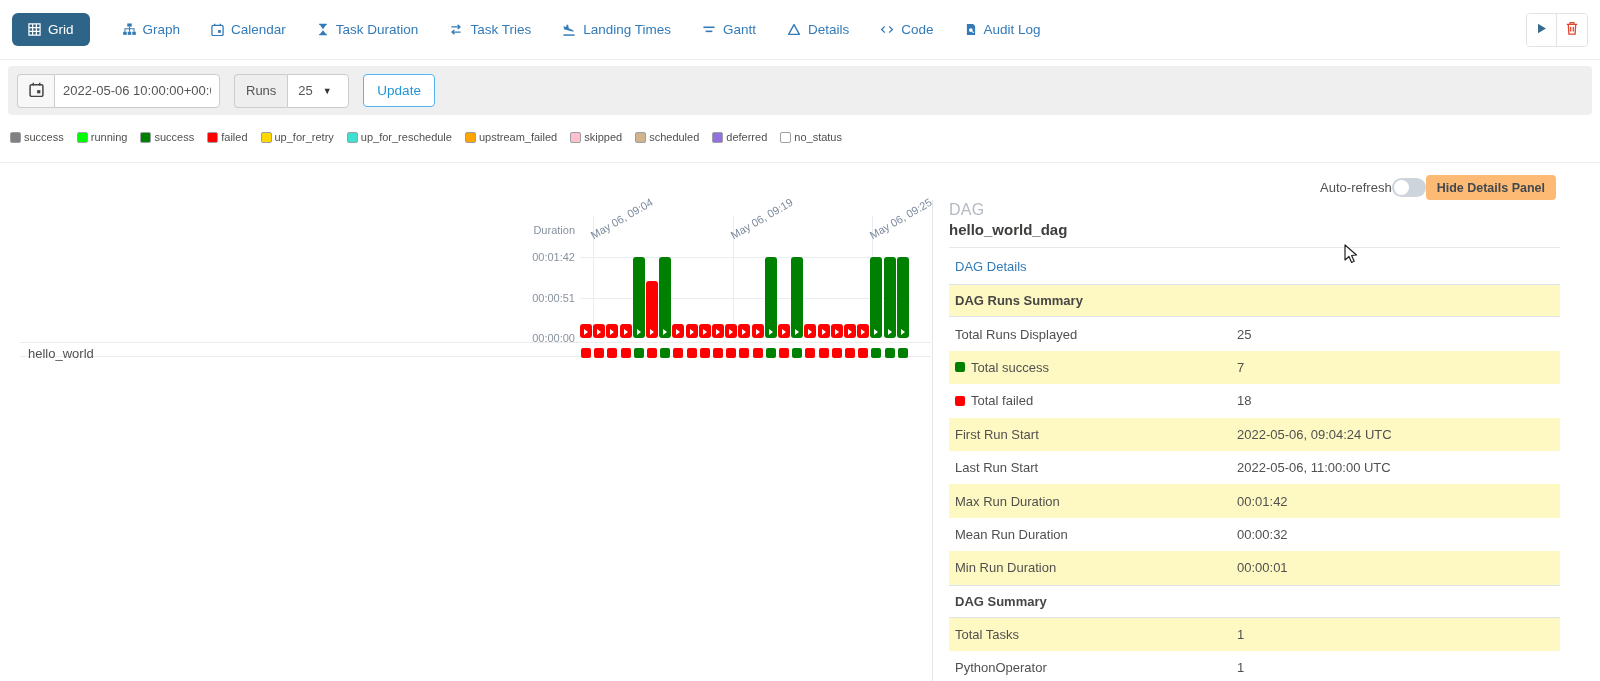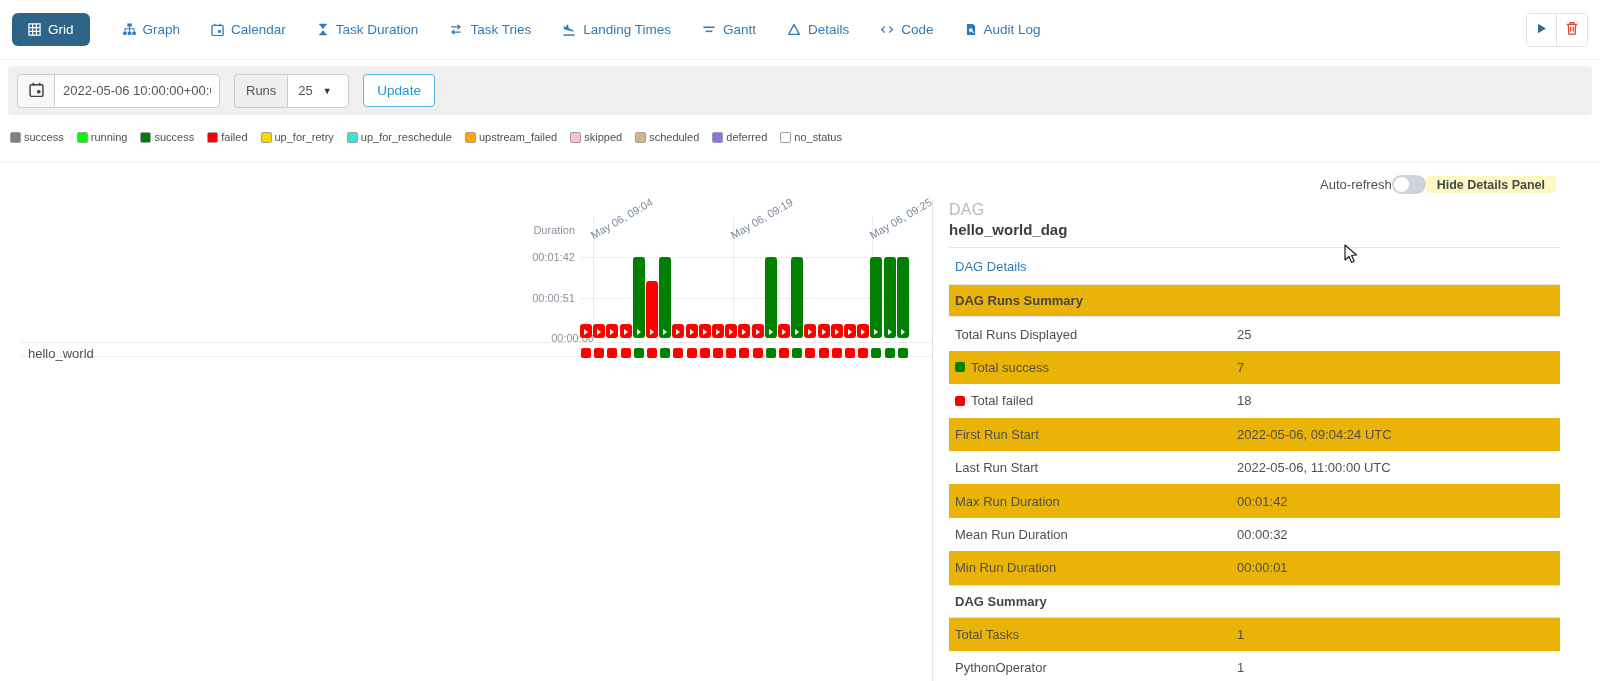--- a/index.html
+++ b/index.html
@@ -64,33 +64,33 @@
     border-top:1px solid #ececec; border-bottom:1px solid #ececec; }
   .task-label { font-size:13px; color:#51504f; line-height:21px; padding-left:8px; cursor:pointer; }
   .task-sq { position:absolute; width:10px; height:10px; border-radius:2px; top:148px; cursor:pointer; }
 
   
   .panel-controls { position:absolute; top:175px; left:932px; width:628px; display:flex;
     align-items:center; justify-content:flex-end; padding-right:4px; }
   .auto-refresh-label { font-size:13px; color:#51504f; }
   .toggle { width:34px; height:19px; border-radius:10px; background:#cdd4dc; position:relative; cursor:pointer; }
   .toggle .knob { position:absolute; top:2px; left:2px; width:15px; height:15px; border-radius:50%; background:#fff; }
-  .hide-panel-btn { background:#fef9c3; border:none; border-radius:4px; height:17px; padding:0 11px;
+  .hide-panel-btn { background:#fdba74; border:none; border-radius:4px; height:25px; padding:0 11px;
     font-size:12.5px; font-weight:bold; color:#42494f; cursor:pointer; font-family:inherit; }
 
   .details-panel { position:absolute; left:932px; top:200px; width:628px; bottom:0;
     border-left:1px solid #e3e6e9; padding-left:16px; }
   .dag-type { font-size:16px; color:#b3bac2; letter-spacing:.3px; margin-top:1px; }
   .dag-name { font-size:15px; font-weight:bold; color:#3f3e3d; margin-top:2px; }
   .name-divider { border-top:1px solid #e8e8e8; margin-top:9px; }
   .dag-details-link { display:inline-block; margin:11px 0 10px 6px; font-size:13px; font-weight:normal;
     color:#337ab7; cursor:pointer; }
   .kv-table { width:100%; }
   .kv-row { display:flex; align-items:center; height:33.4px; padding-left:6px; font-size:13px; }
-  .kv-row.shaded { background:#eab308; }
+  .kv-row.shaded { background:#fef9c3; }
   .kv-row.header { font-weight:bold; color:#474645; border-top:1px solid #dde3e9; border-bottom:1px solid #dde3e9; }
   .kv-label { width:282px; display:flex; align-items:center; gap:6px; }
   .kv-marker { width:10px; height:10px; border-radius:2px; display:inline-block; }
   .kv-value { flex:1; }
 
   .cursor { position:absolute; left:1344px; top:244px; z-index:50; }
 </style>
 </head>
 <body>
 
@@ -272,21 +272,21 @@
     </span>
   </div>
 <div class="legend-divider"></div>
 
 <div class="chart-area" id="chart">
     <div class="y-title" style="left: 499px; top: 24px;">Duration</div>
     <div class="y-tick" style="left: 499px; top: 51px;">00:01:42</div>
     <div class="hgrid" style="left: 560px; width: 330px; top: 57px;"></div>
     <div class="y-tick" style="left: 499px; top: 91.5px;">00:00:51</div>
     <div class="hgrid" style="left: 560px; width: 330px; top: 97.5px;"></div>
-    <div class="y-tick" style="left: 518px; top: 132px;">00:00:00</div>
+    <div class="y-tick" style="left: 499px; top: 132px;">00:00:00</div>
     <div class="vgrid" style="left: 573.2px; top: 16px; height: 122px;"></div>
     <div class="x-label" style="left: 575.2px; top: 28px;">May 06, 09:04</div>
     <div class="vgrid" style="left: 713.45px; top: 16px; height: 122px;"></div>
     <div class="x-label" style="left: 715.45px; top: 28px;">May 06, 09:19</div>
     <div class="vgrid" style="left: 852.05px; top: 16px; height: 122px;"></div>
     <div class="x-label" style="left: 854.05px; top: 28px;">May 06, 09:25</div>
     <div class="run-bar" style="left: 560px; width: 12px; top: 124px; height: 14px; background: rgb(255, 0, 0);">
       <span class="play-tri"></span>
     </div>
     <div class="run-bar" style="left: 573.2px; width: 12px; top: 124px; height: 14px; background: rgb(255, 0, 0);">

